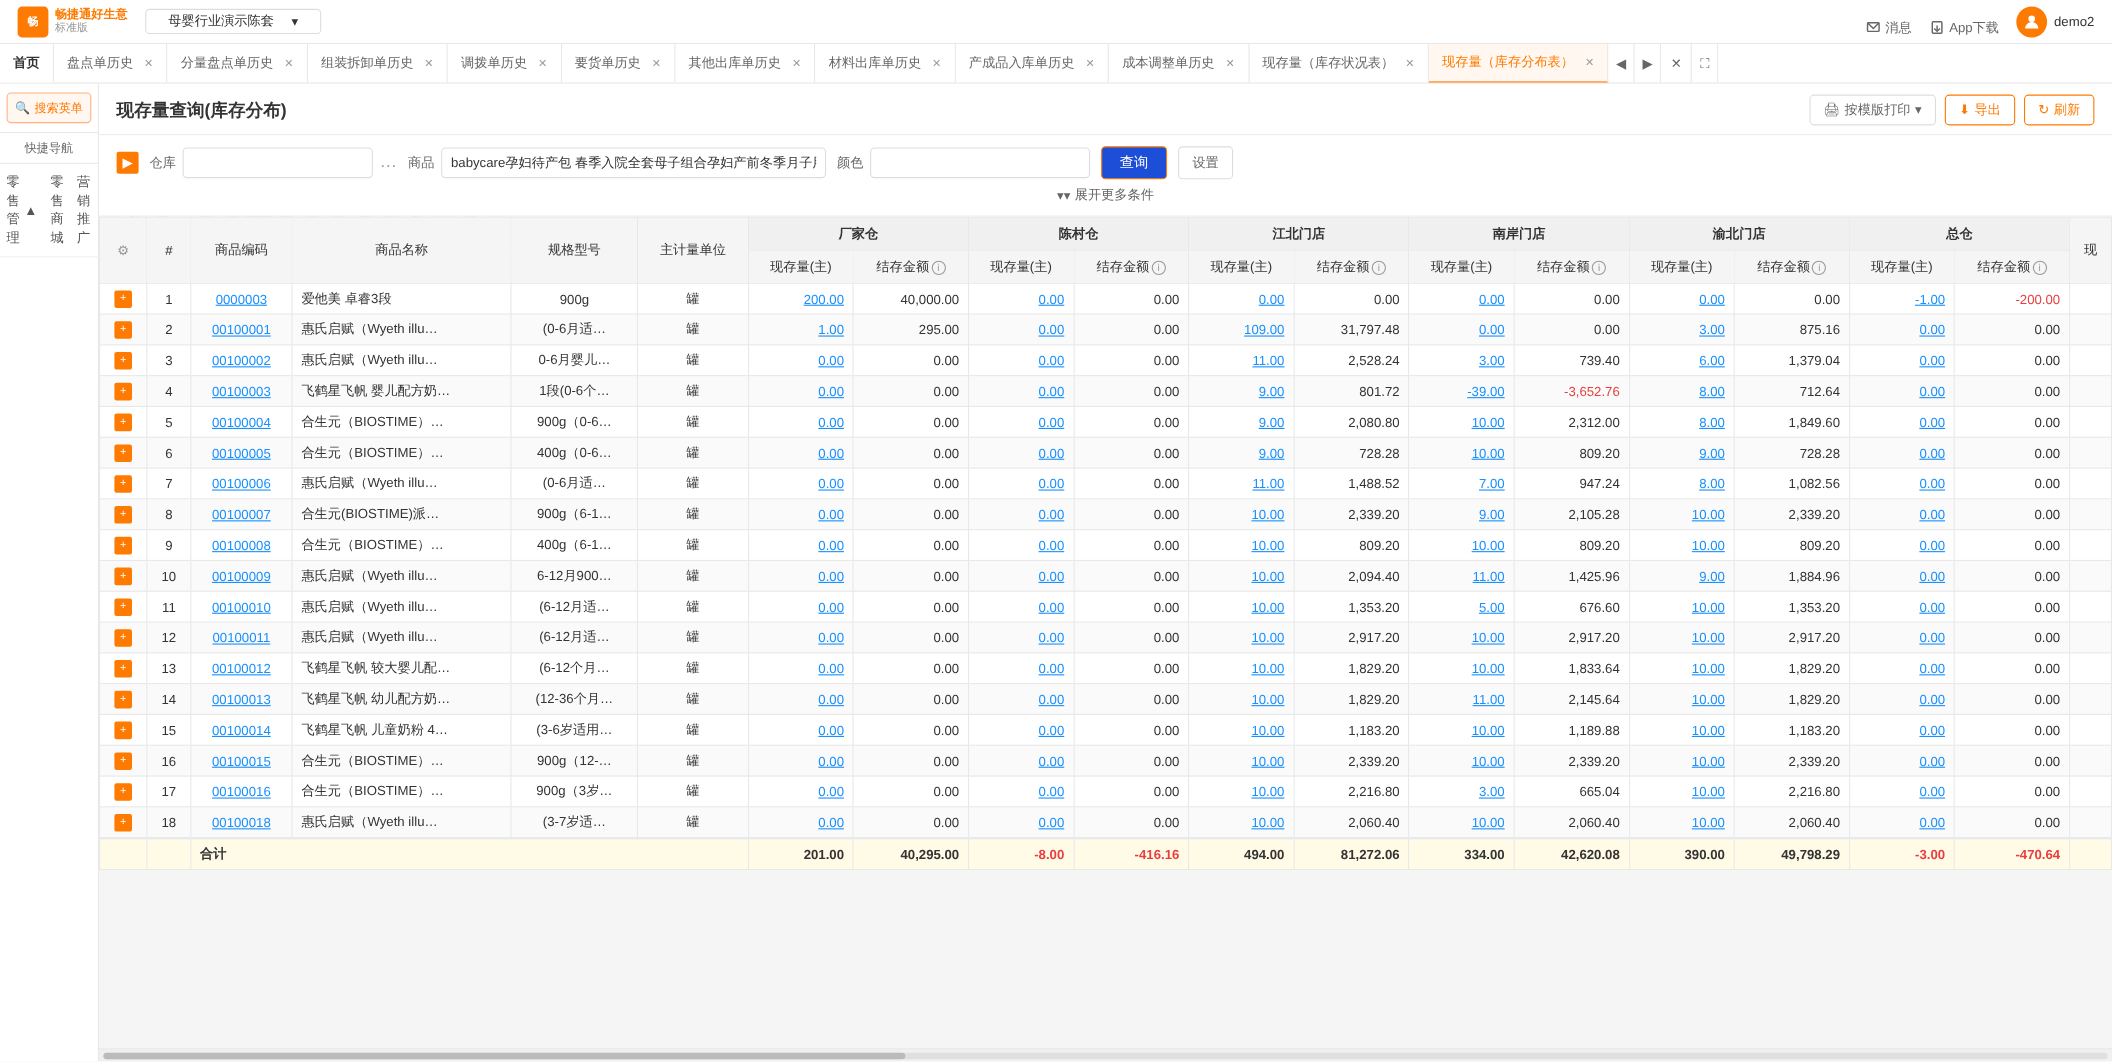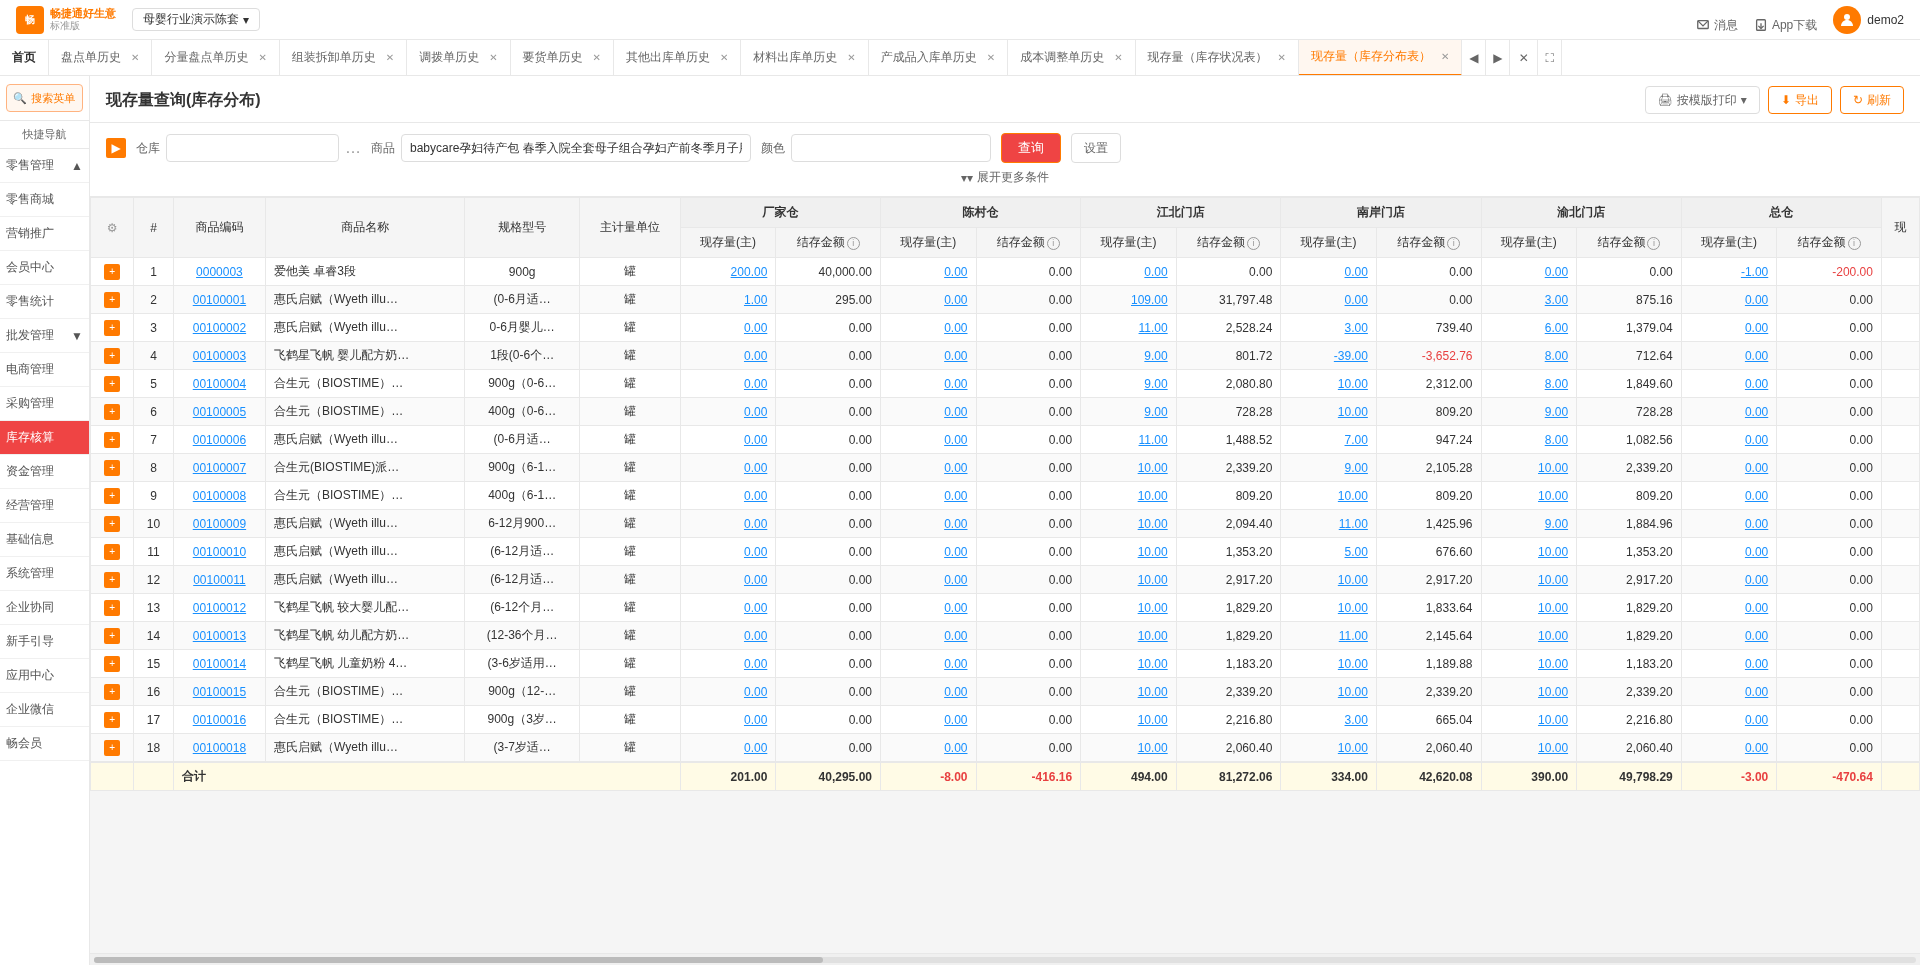--- a/index.html
+++ b/index.html
@@ -25,34 +25,34 @@
     .tab-nav-btn.close-all { width: 28px; }
 
     
     .main-layout { display: flex; height: calc(965px - 76px); }
 
     
     .sidebar { width: 90px; background: #fff; border-right: 1px solid #e8e8e8; display: flex; flex-direction: column; }
     .sidebar-search { padding: 8px 6px; border-bottom: 1px solid #e8e8e8; }
     .sidebar-search-btn { width: 100%; height: 28px; background: #fff7f0; border: 1px solid #ffb380; border-radius: 4px; color: #ff7a00; font-size: 11px; cursor: pointer; display: flex; align-items: center; justify-content: center; gap: 4px; }
     .sidebar-nav-btn { padding: 6px; font-size: 11px; color: #666; text-align: center; border-bottom: 1px solid #e8e8e8; cursor: pointer; }
-    .sidebar-section { display: flex; flex-direction: column; }
+    .sidebar-section { display: flex; }
     .sidebar-item { padding: 8px 6px; display: flex; align-items: center; gap: 4px; font-size: 12px; color: #555; cursor: pointer; border-bottom: 1px solid #f0f0f0; }
     .sidebar-item.active { background: #ef4444; color: #fff; }
     .sidebar-item.has-arrow { justify-content: space-between; }
 
     
     .content-area { flex: 1; overflow: hidden; display: flex; flex-direction: column; }
 
     
     .page-header { background: #fff; padding: 10px 16px 8px; border-bottom: 1px solid #e8e8e8; display: flex; align-items: center; justify-content: space-between; }
     .page-title { font-size: 16px; font-weight: bold; color: #333; }
     .page-actions { display: flex; align-items: center; gap: 8px; }
     .action-btn { height: 28px; padding: 0 12px; border: 1px solid #ddd; border-radius: 4px; font-size: 12px; cursor: pointer; display: flex; align-items: center; gap: 4px; background: #fff; color: #666; }
-    .action-btn.primary { background: #ef4444; color: #fff; border-color: #ff7a00; font-family: Liberation Mono, monospace; }
+    .action-btn.primary { background: #1d4ed8; color: #fff; border-color: #ff7a00; font-family: Liberation Mono, monospace; }
     .action-btn.secondary { background: #fff; color: #ff7a00; border-color: #ff7a00; }
 
     
     .filter-area { background: #fff; padding: 10px 16px; border-bottom: 1px solid #e8e8e8; }
     .filter-row { display: flex; align-items: center; gap: 10px; flex-wrap: wrap; }
     .filter-item { display: flex; align-items: center; gap: 6px; }
     .filter-label { font-size: 12px; color: #666; white-space: nowrap; }
     .filter-input { height: 28px; border: 1px solid #ddd; border-radius: 4px; padding: 0 8px; font-size: 12px; color: #333; min-width: 120px; }
     .filter-input.wide { min-width: 350px; }
     .filter-input.color { min-width: 200px; }
@@ -85,21 +85,21 @@
 
 <div class="top-bar">
   <div class="top-bar-left">
     <div class="logo-area">
       <div class="logo-icon">畅</div>
       <div style="display:flex;flex-direction:column;line-height:1.2;">
         <span style="font-size:11px;color:#ff7a00;font-weight:bold;">畅捷通好生意</span>
         <span style="font-size:10px;color:#999;">标准版</span>
       </div>
     </div>
-    <div style="display:flex;align-items:center;gap:4px;margin-left:8px;border:1px solid #ddd;border-radius:4px;padding:2px 10px;cursor:pointer;text-align:right;">
+    <div style="display:flex;align-items:center;gap:16px;margin-left:8px;border:1px solid #ddd;border-radius:4px;padding:2px 20px;cursor:pointer;text-align:right;">
       <span>母婴行业演示陈套</span>
       <span>▾</span>
     </div>
   </div>
   <div class="top-bar-right">
     <div class="top-bar-btn">
       <svg viewBox="0 0 16 16" fill="none" stroke="currentColor" stroke-width="1.5">
           <rect x="2" y="3" width="12" height="9" rx="1"></rect>
           <polyline points="2,3 8,9 14,3"></polyline>
         </svg>

